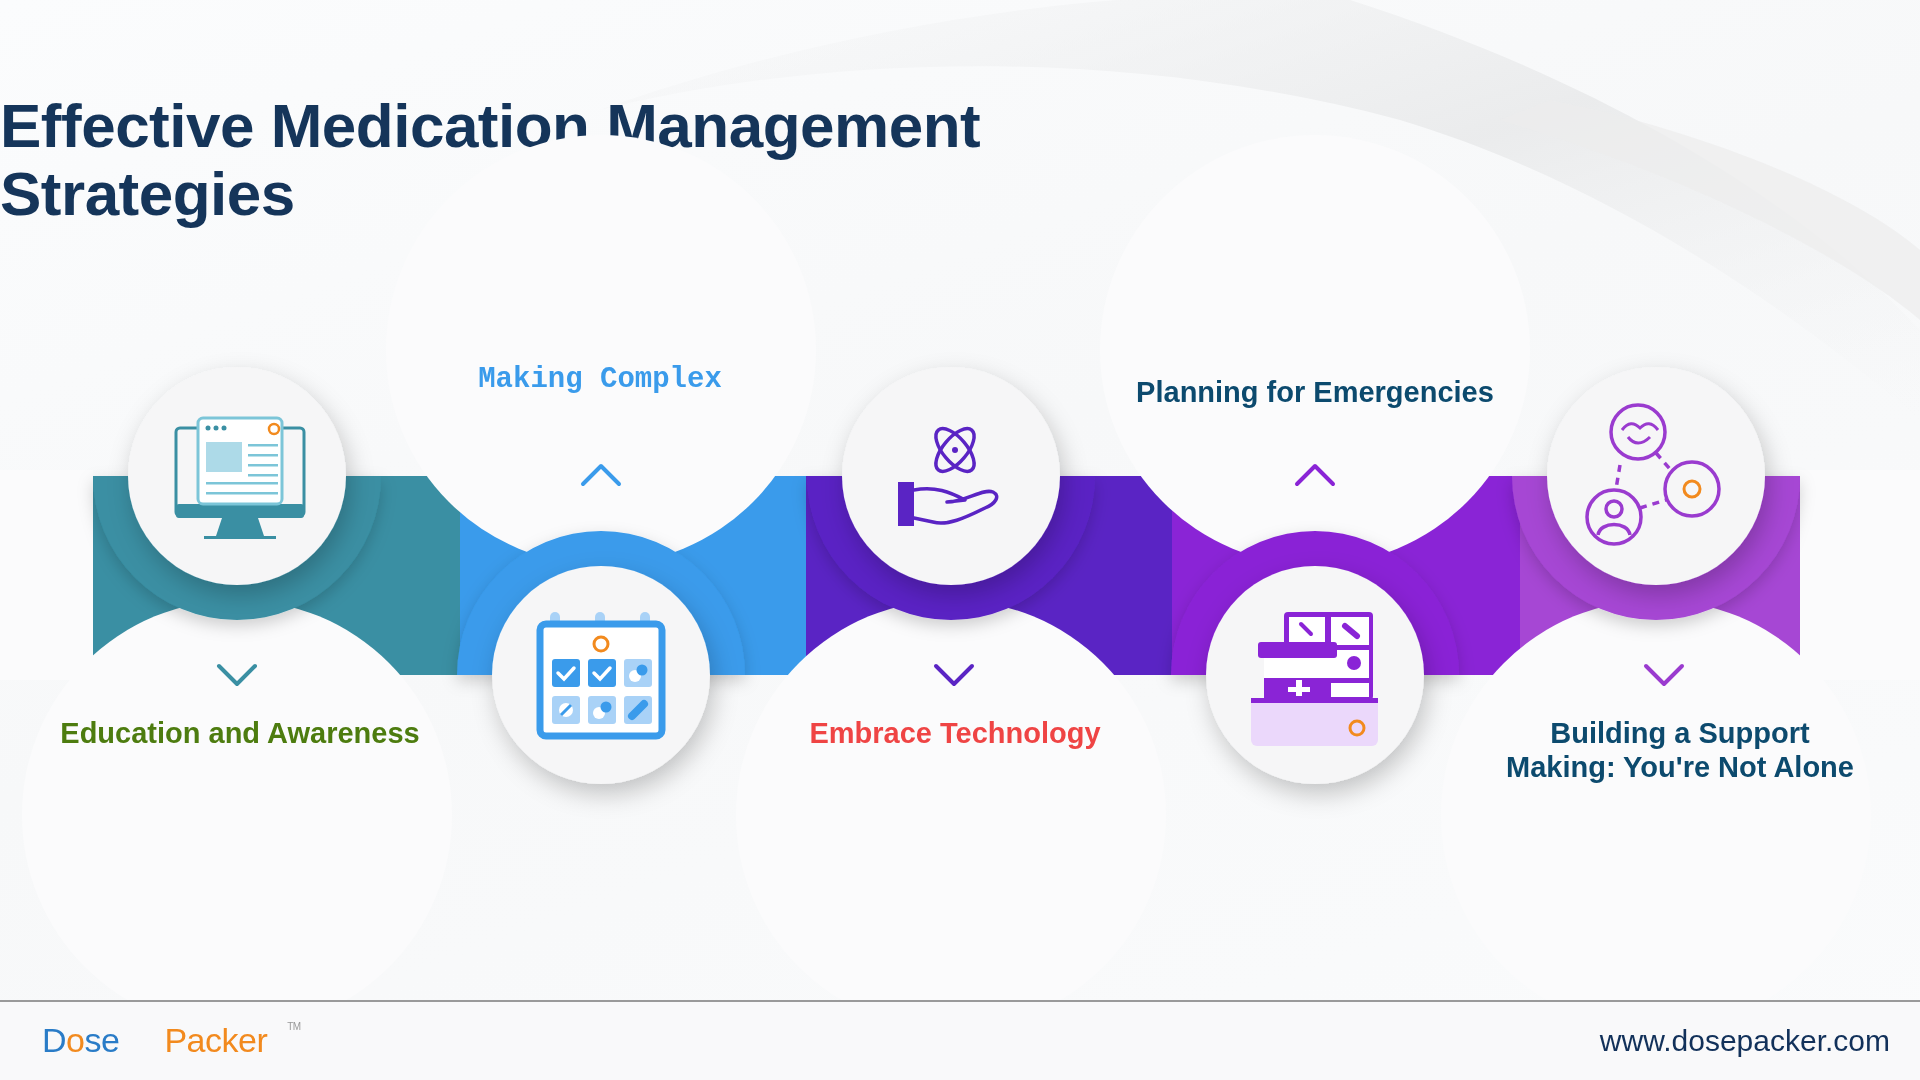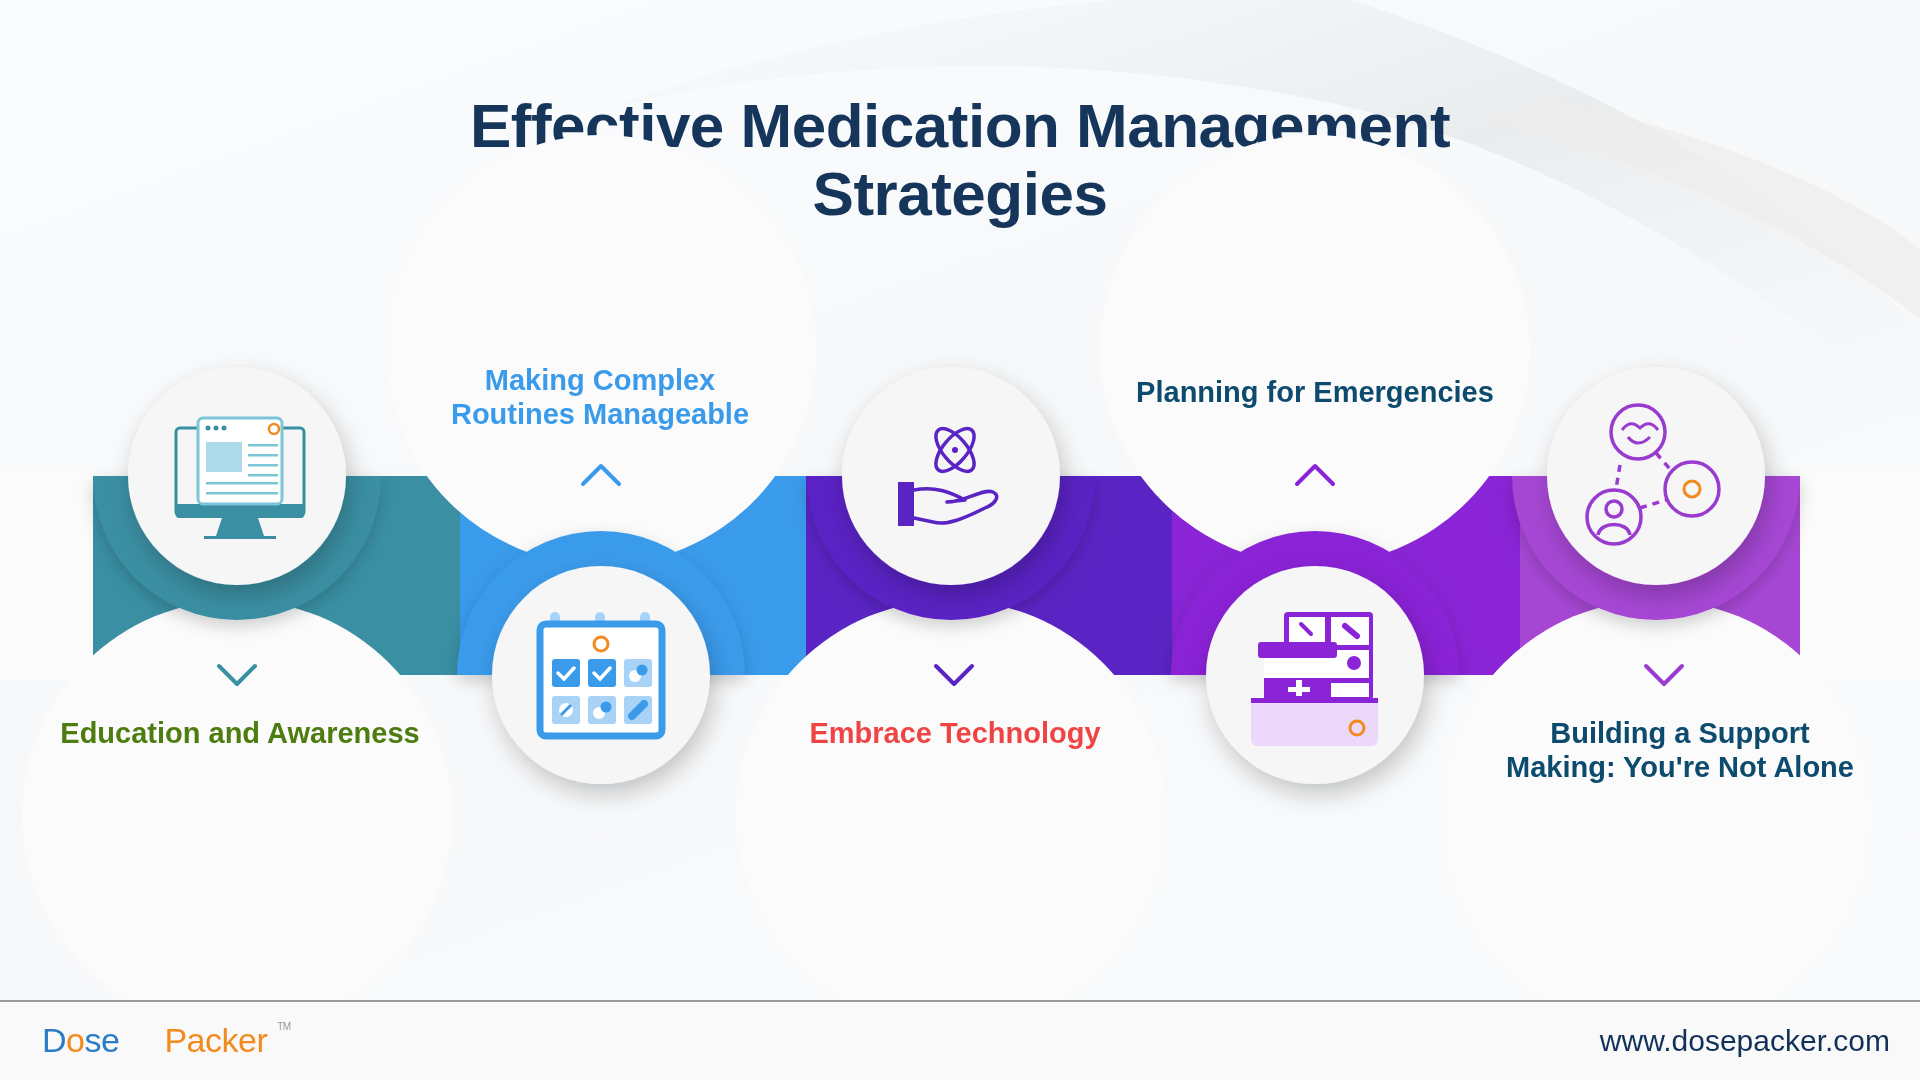--- a/index.html
+++ b/index.html
@@ -1,29 +1,29 @@
 <!DOCTYPE html>
 <html><head>
 <meta charset="utf-8">
 <style>
   html, body { margin:0; padding:0; }
   body { width:1920px; height:1080px; position:relative; overflow:hidden;
     font-family:"Liberation Sans", sans-serif;
     background: linear-gradient(160deg, #fbfcfd 0%, #f7f8f9 45%, #fafbfc 100%); }
   .swoosh { position:absolute; left:0; top:0; width:1920px; height:1000px; pointer-events:none; }
-  .title { position:absolute; left:0; width:1920px; top:92px; text-align:center;
+  .title { position:absolute; left:0; width:1920px; top:92px; 
     color:#15355A; font-weight:700; font-size:62px; line-height:68px; letter-spacing:-0.5px; }
   .band { position:absolute; left:0; top:0; width:1920px; height:1000px; }
   .label { position:absolute; font-weight:700; font-size:29px; line-height:34px; text-align:center; white-space:nowrap; }
   .chev { position:absolute; width:44px; height:26px; }
   .footer { position:absolute; left:0; top:1000px; width:1920px; height:80px; background:#f9f9fa; border-top:2px solid #9a9a9a; }
   .logo { position:absolute; left:42px; top:1021px; font-size:34px; font-weight:400; letter-spacing:-0.5px; }
   .logo .d { color:#2a7cc7; }
   .logo .rest { color:#f28a1e;margin-left:45px; }
-  .logo .tm { font-size:10px; color:#999; vertical-align:top; margin-left:10px; }
+  .logo .tm { font-size:10px; color:#999; vertical-align:top; margin-left:20px; }
   .url { position:absolute; right:30px; top:1024px; font-size:30px; color:#12315A; }
 </style>
 </head>
 <body>
 
 <svg class="swoosh" viewBox="0 0 1920 1000">
   <defs>
     <linearGradient id="sw1" x1="0" y1="0" x2="1" y2="1">
       <stop offset="0" stop-color="#eeeff0" stop-opacity="0"></stop>
       <stop offset="0.5" stop-color="#e9eaeb" stop-opacity="0.9"></stop>
@@ -173,23 +173,22 @@
 </svg>
 <svg class="chev" style="left:1293px; top:462px;" viewBox="0 0 44 26">
   <path d="M4 22 L22 4 L40 22" stroke="#8A24D6" stroke-width="4" fill="none" stroke-linecap="round" stroke-linejoin="round"></path>
 </svg>
 <svg class="chev" style="left:1642px; top:662px;" viewBox="0 0 44 26">
   <path d="M4 4 L22 22 L40 4" stroke="#9A3BCF" stroke-width="4" fill="none" stroke-linecap="round" stroke-linejoin="round"></path>
 </svg>
 
 <div class="label" style="left:30px; width:420px; top:716px; color:#4d7c0f;">Education and Awareness</div>
 
-<div class="label" style="left:400px; width:400px; top:363px; color:#3A9BEB;">
+<div class="label" style="left:400px; width:400px; top:363px; color:#3A9BEB;font-family:Liberation Mono, monospace;">
   <div>Making Complex</div>
-  <div>Routines Manageable</div>
 </div>
 
 <div class="label" style="left:755px; width:400px; top:716px; color:#ef4444;">Embrace Technology</div>
 
 <div class="label" style="left:1115px; width:400px; top:375px; color:#0c4a6e;">Planning for Emergencies</div>
 
 <div class="label" style="left:1480px; width:400px; top:716px; color:#0c4a6e;">
   <div>Building a Support</div>
   <div>Making: You're Not Alone</div>
 </div>

